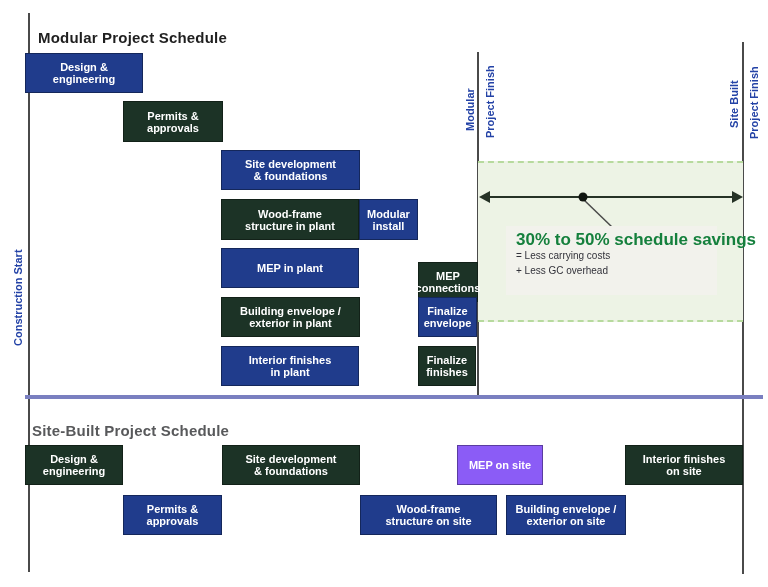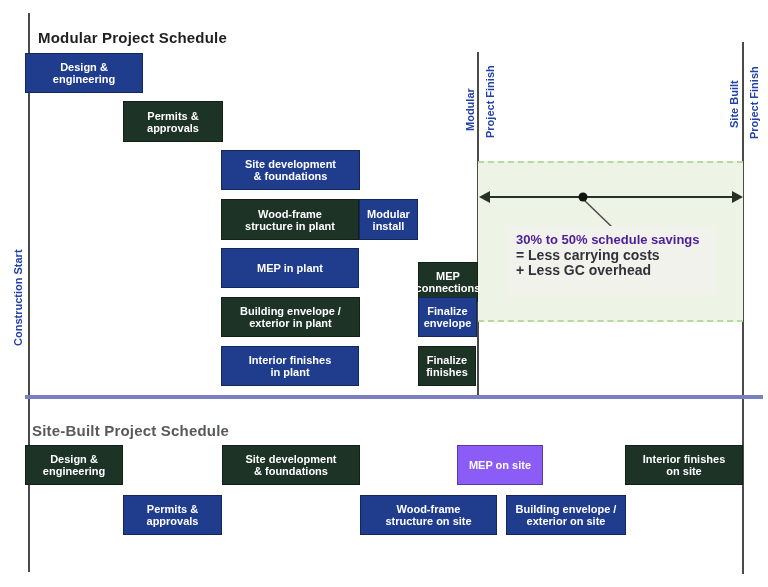--- a/index.html
+++ b/index.html
@@ -30,22 +30,22 @@
     position:absolute;left:478px;top:161px;width:265px;height:161px;
     background:#edf3e5;border-top:2px dashed #b7da9e;border-bottom:2px dashed #b7da9e;
     box-sizing:border-box;
   }
   #arrow-svg{position:absolute;left:478px;top:160px;}
 
   #callout{
     position:absolute;left:506px;top:226px;width:211px;height:69px;
     background:#f2f2ec;box-sizing:border-box;padding:6px 10px 0 10px;
   }
-  #callout-headline{color:#4c1d95;font-weight:bold;font-size:13px;white-space:nowrap;line-height:16px;}
-  .callout-line{color:#32323a;font-weight:bold;font-size:14px;line-height:15px;white-space:nowrap;}
+  #callout-headline{color:#15803d;font-weight:bold;font-size:17px;white-space:nowrap;line-height:16px;}
+  .callout-line{color:#32323a;font-weight:normal;font-size:10px;line-height:15px;white-space:nowrap;}
 
   #divider{position:absolute;left:25px;top:395px;width:738px;height:4px;background:#7a7fc0;}
 
   .bar{
     position:absolute;display:flex;align-items:center;justify-content:center;
     color:#ffffff;font-weight:bold;font-size:11px;line-height:12px;text-align:center;
     white-space:pre-line;box-sizing:border-box;border:1px solid rgba(0,0,0,0.35);
   }
 </style>
 </head>

